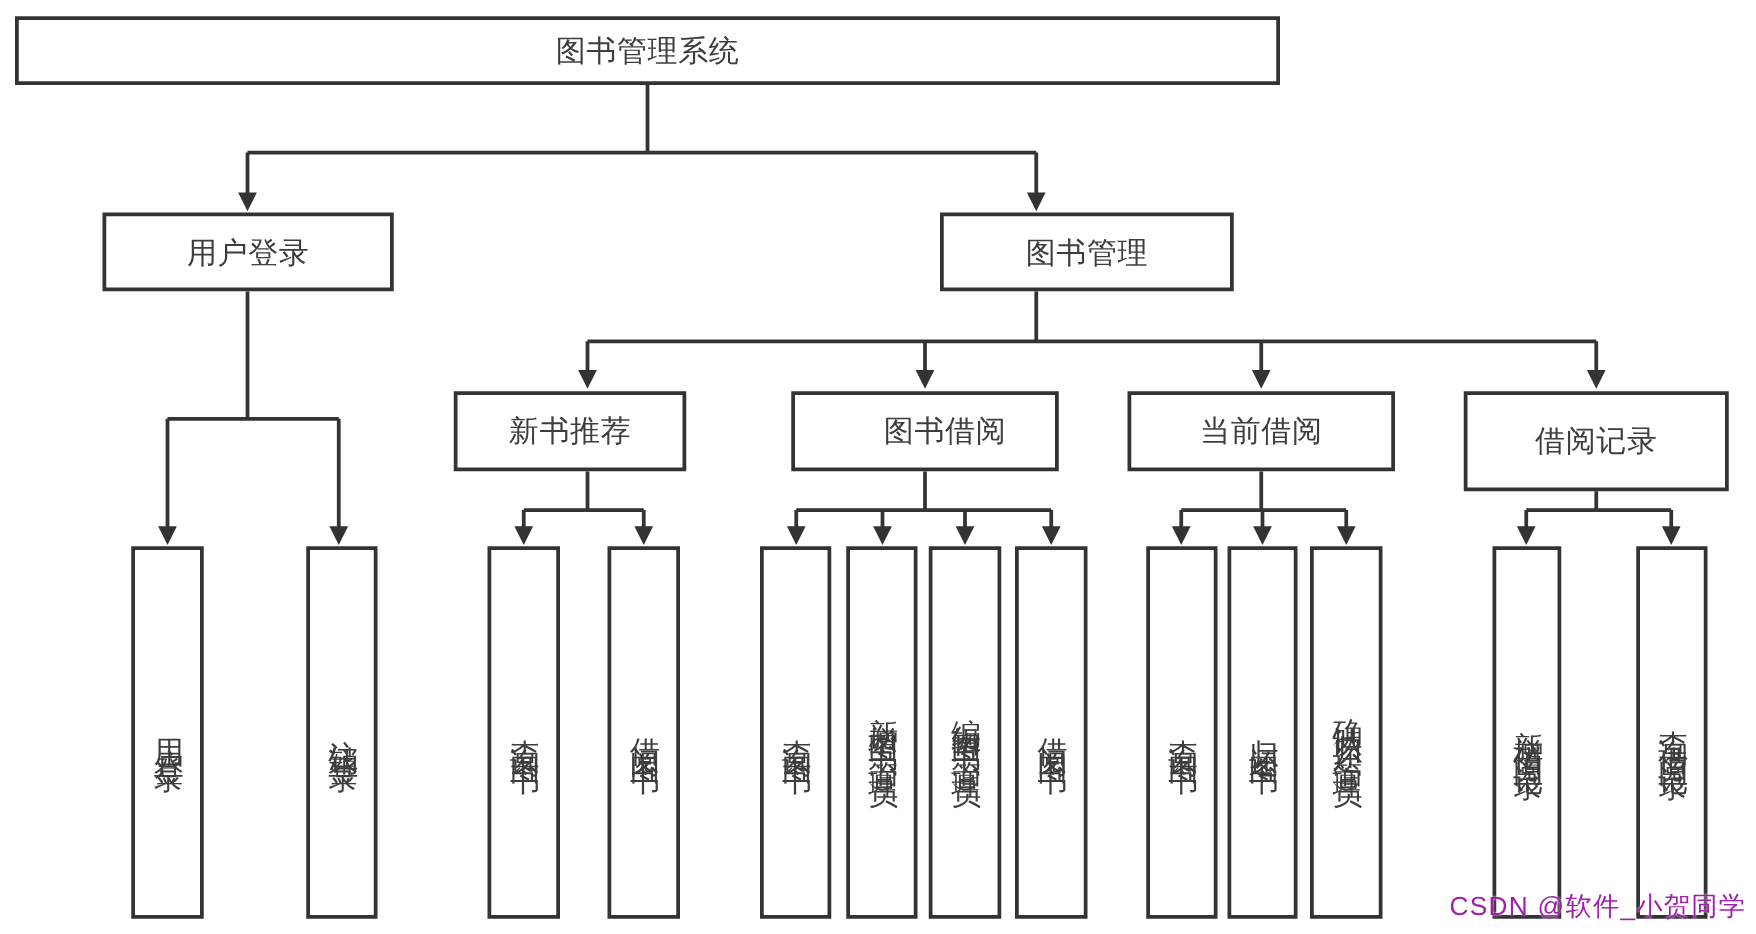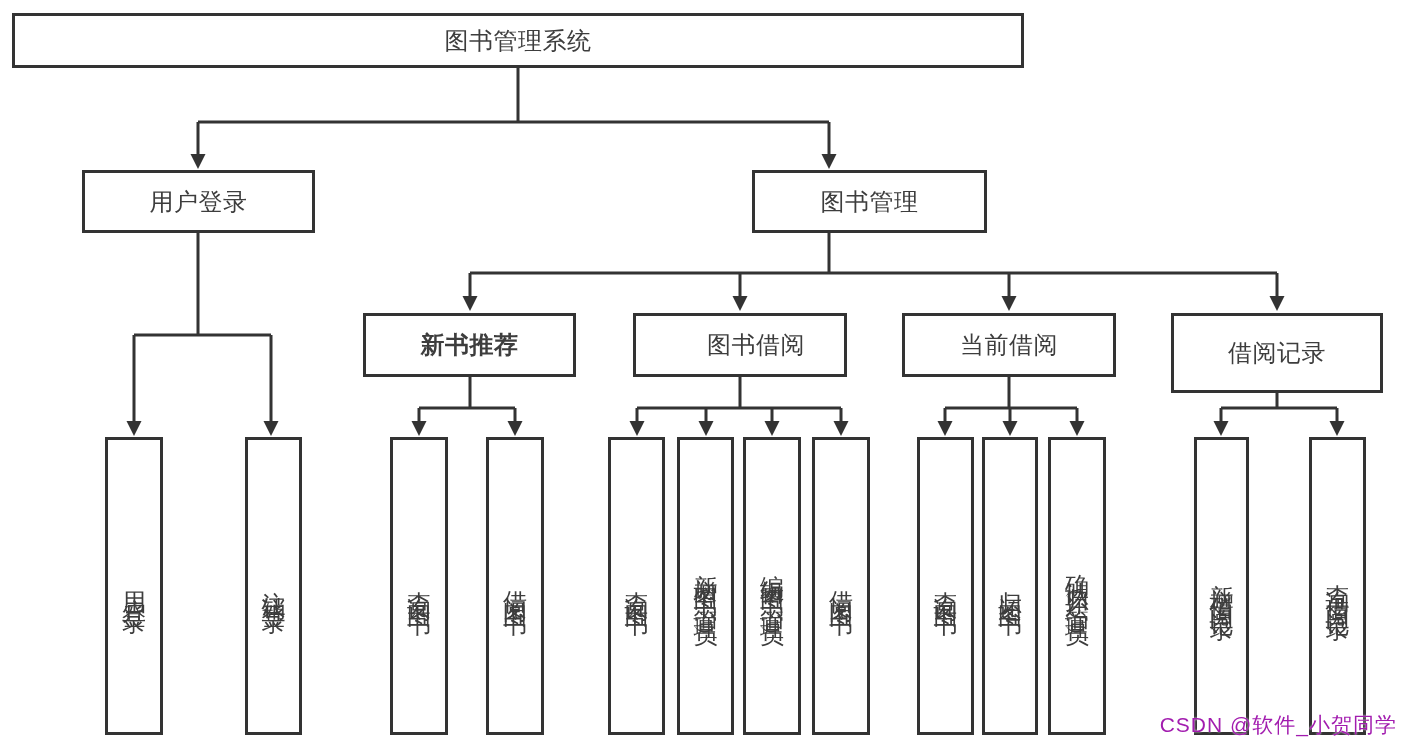--- a/index.html
+++ b/index.html
@@ -33,21 +33,21 @@
     writing-mode: vertical-rl;
     text-orientation: mixed;
     letter-spacing: 7px;
     line-height: 1;
     white-space: nowrap;
   }
   
   #root           { left: 12px;   top: 13px;  width: 1012px; height: 55px; }
   #user-login     { left: 82px;   top: 170px; width: 233px;  height: 63px; }
   #book-mgmt      { left: 752px;  top: 170px; width: 235px;  height: 63px; }
-  #new-book-rec   { left: 363px;  top: 313px; width: 213px;  height: 64px; font-weight: bold; }
+  #new-book-rec   { left: 363px;  top: 313px; width: 186px;  height: 64px; }
   #book-borrow    { left: 633px;  top: 313px; width: 214px;  height: 64px; padding-left: 32px; }
   #current-borrow { left: 902px;  top: 313px; width: 214px;  height: 64px; }
   #borrow-record  { left: 1171px; top: 313px; width: 212px;  height: 80px; }
   
   .leaf { top: 437px; height: 298px; }
   #ul-user-login     { left: 105px;  width: 58px; }
   #ul-logout         { left: 245px;  width: 57px; }
   #nb-query-book     { left: 390px;  width: 58px; }
   #nb-borrow-book    { left: 486px;  width: 58px; }
   #bb-query-book     { left: 608px;  width: 57px; }

